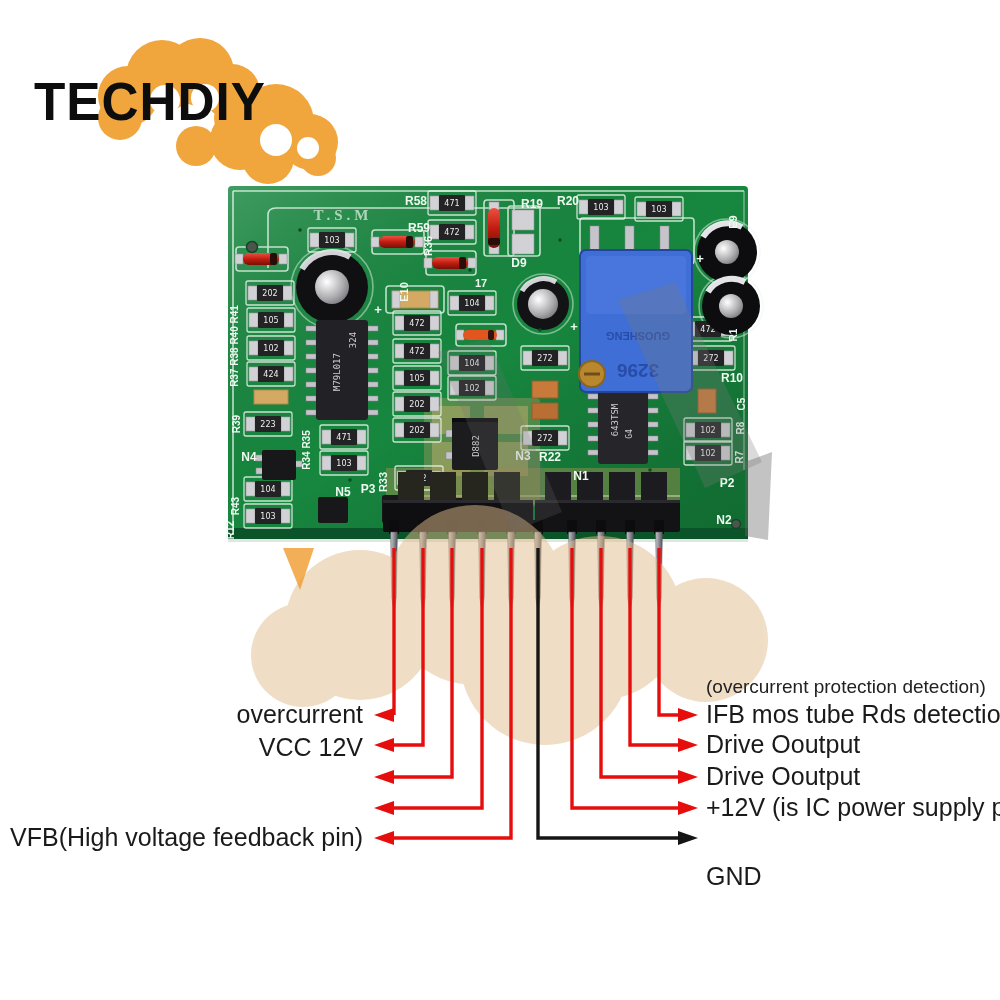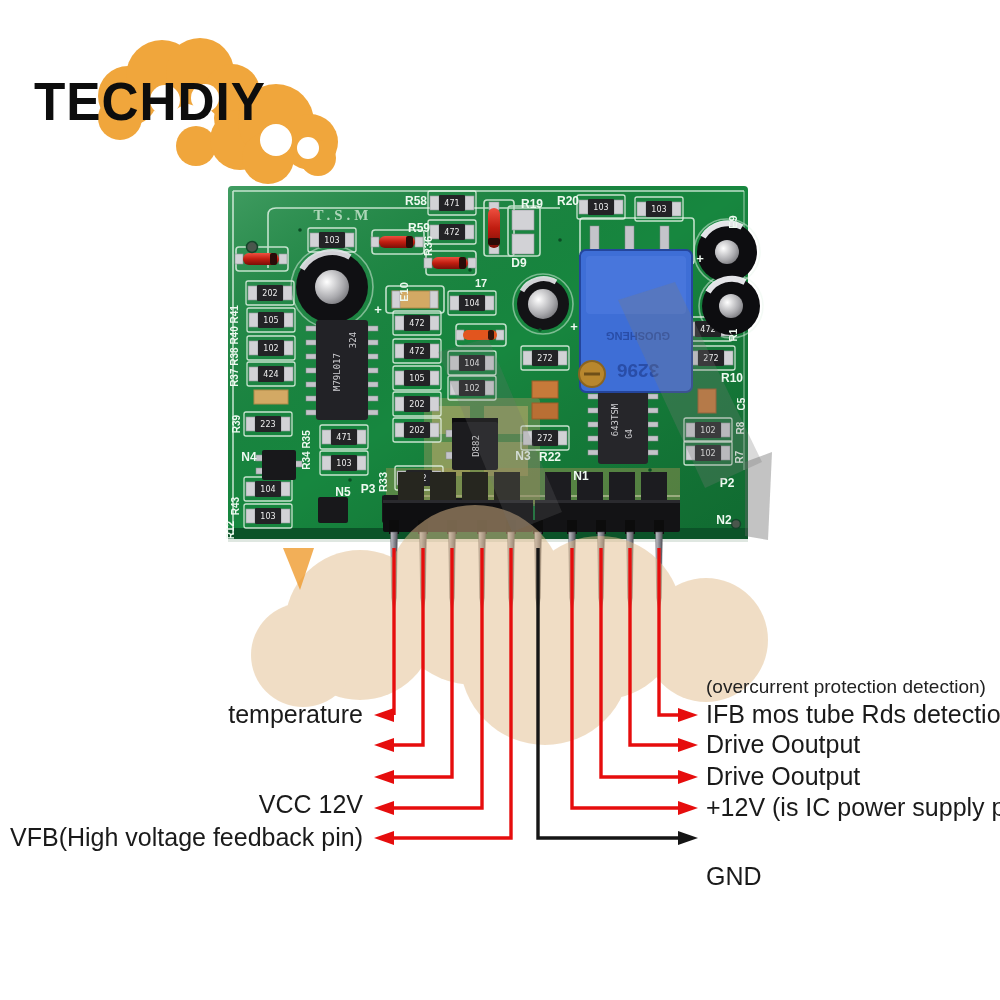--- a/index.html
+++ b/index.html
@@ -591,22 +591,22 @@
     <polygon points="698,715 678,708 678,722" fill="#E60D0D"></polygon>
     <polygon points="698,745 678,738 678,752" fill="#E60D0D"></polygon>
     <polygon points="698,777 678,770 678,784" fill="#E60D0D"></polygon>
     <polygon points="698,808 678,801 678,815" fill="#E60D0D"></polygon>
     <polygon points="698,838 678,831 678,845" fill="#151515"></polygon>
   </g>
 </svg>
 
   <div class="logo-text">TECHDIY</div>
 
-  <div class="ann l" style="top:698px">temperature</div>
-  <div class="ann l" style="top:788px">VCC 12V</div>
+  <div class="ann l" style="top:698px">overcurrent</div>
+  <div class="ann l" style="top:731px">VCC 12V</div>
   <div class="ann l" style="top:821px">VFB(High voltage feedback pin)</div>
 
   <div class="ann r note" style="top:675px">(overcurrent protection detection)</div>
   <div class="ann r" style="top:698px">IFB mos tube Rds detection</div>
   <div class="ann r" style="top:728px">Drive Ooutput</div>
   <div class="ann r" style="top:760px">Drive Ooutput</div>
   <div class="ann r" style="top:791px">+12V (is IC power supply pin)</div>
   <div class="ann r" style="top:860px">GND</div>
 </div>
 

